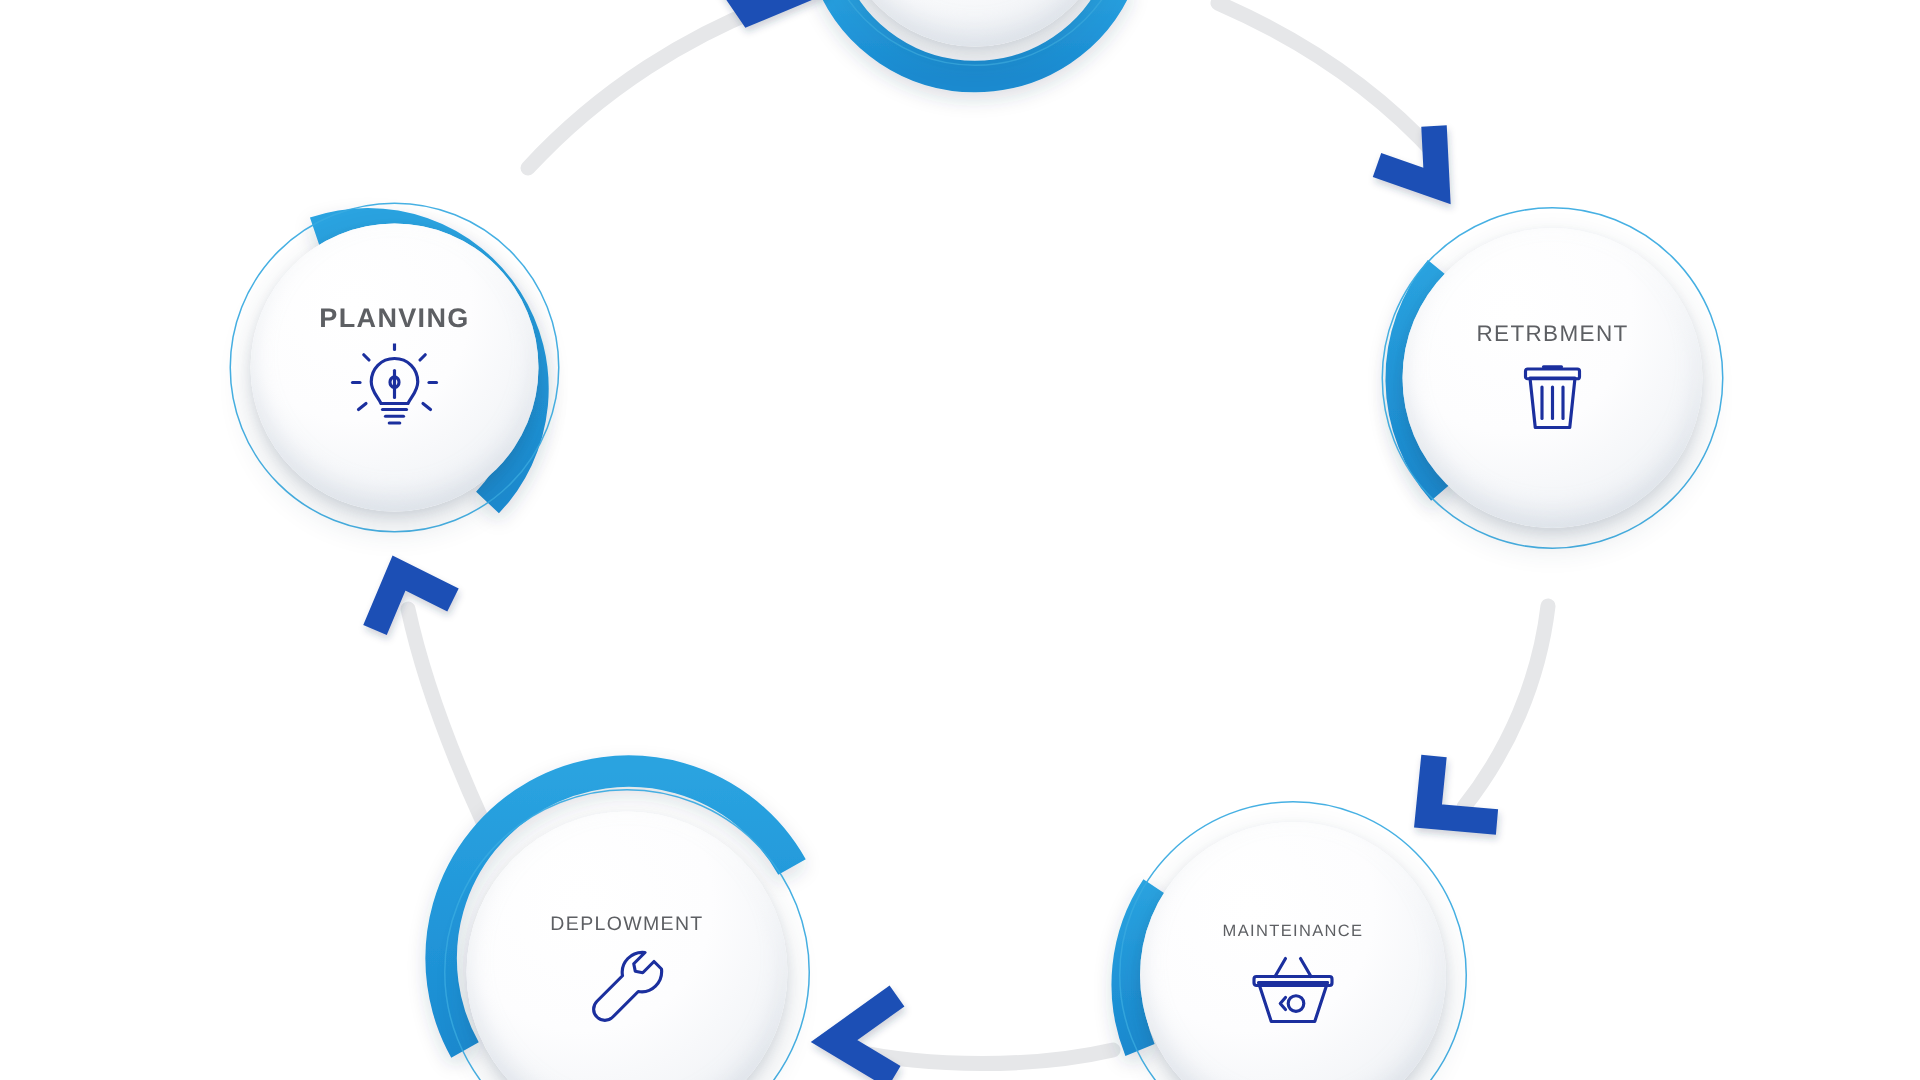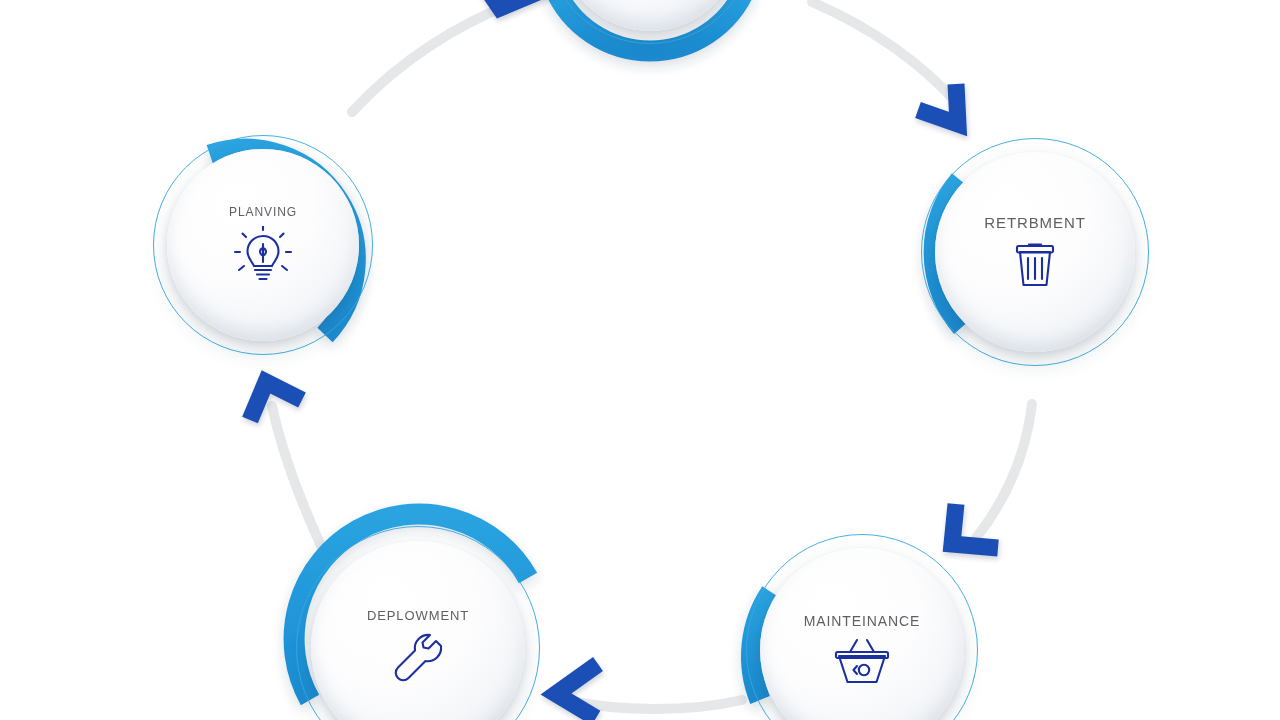--- a/index.html
+++ b/index.html
@@ -116,21 +116,21 @@
           <line class="ico" x1="23" y1="18" x2="23" y2="39"></line>
           <line class="ico" x1="30" y1="18" x2="30" y2="39"></line>
         </svg>
       </span>
     </div>
   </div>
 
   <div class="node" style="left:746px;top:534px;width:232px;height:232px;">
     <div class="ring-outline"></div>
     <div class="disc" style="left:14px;top:14px;right:14px;bottom:14px;">
-      <span class="node-label" style="font-size:14px;margin-bottom:10px;">MAINTEINANCE</span>
+      <span class="node-label" style="font-size:11px;margin-bottom:10px;">MAINTEINANCE</span>
       <span class="node-icon">
         <svg width="58" height="48" viewBox="0 0 58 48">
           <path class="ico" d="M6 18 L14.5 44 H43.5 L52 18 Z"></path>
           <rect class="ico" x="3" y="14" width="52" height="6" rx="1.6"></rect>
           <path class="ico" d="M17 14 L24 2"></path>
           <path class="ico" d="M41 14 L34 2"></path>
           <circle class="ico" cx="31" cy="32" r="5.2"></circle>
           <path class="ico" d="M24 28 L20.5 32 L24 36"></path>
         </svg>
       </span>
@@ -148,21 +148,21 @@
                    L 6 32.5 C 3 35.5 3 40 6 43 C 9 46 13.5 46 16.5 43
                    L 33.5 26 C 42.5 27.5 50 20 49 11 Z" transform="translate(2,3)"></path>
         </svg>
       </span>
     </div>
   </div>
 
   <div class="node" style="left:153px;top:135px;width:220px;height:220px;">
     <div class="ring-outline"></div>
     <div class="disc" style="left:14px;top:14px;right:14px;bottom:14px;">
-      <span class="node-label" style="font-size:12px;margin-bottom:8px;">PLANVING</span>
+      <span class="node-label" style="font-size:18px;margin-bottom:8px;font-weight:bold;">PLANVING</span>
       <span class="node-icon">
         <svg width="62" height="58" viewBox="0 0 62 58">
           <path class="ico" d="M31 10 C 22 10 15.5 17 15.5 25.5 C 15.5 32 20 35.5 22 40 L40 40 C 42 35.5 46.5 32 46.5 25.5 C 46.5 17 40 10 31 10 Z"></path>
           <path class="ico" d="M23 44 H39"></path>
           <path class="ico" d="M25 48.5 H37"></path>
           <path class="ico" d="M27.5 53 H34.5"></path>
           <path class="ico" d="M31 18 V36" stroke-width="1.8"></path>
           <path class="ico" d="M31 22 C 27 23.5 27 28 31 29.5" stroke-width="1.6"></path>
           <path class="ico" d="M31 22 C 35 23.5 35 28 31 29.5" stroke-width="1.6"></path>
           <g class="ico" stroke-width="2">

